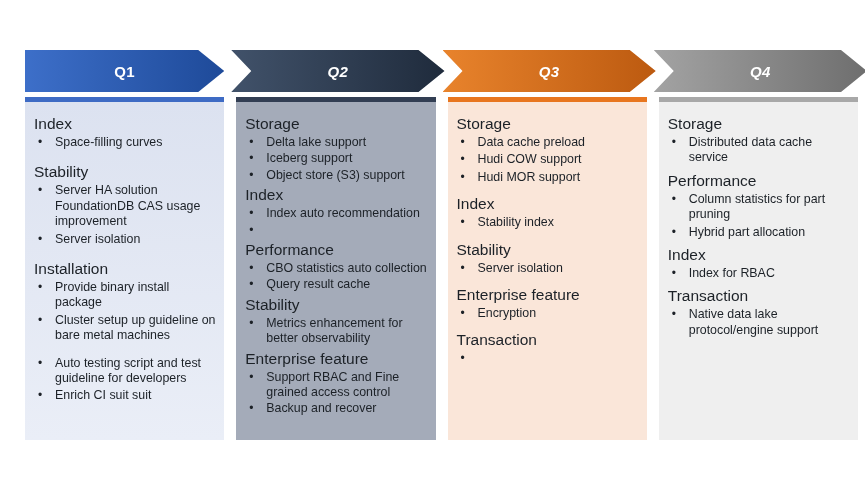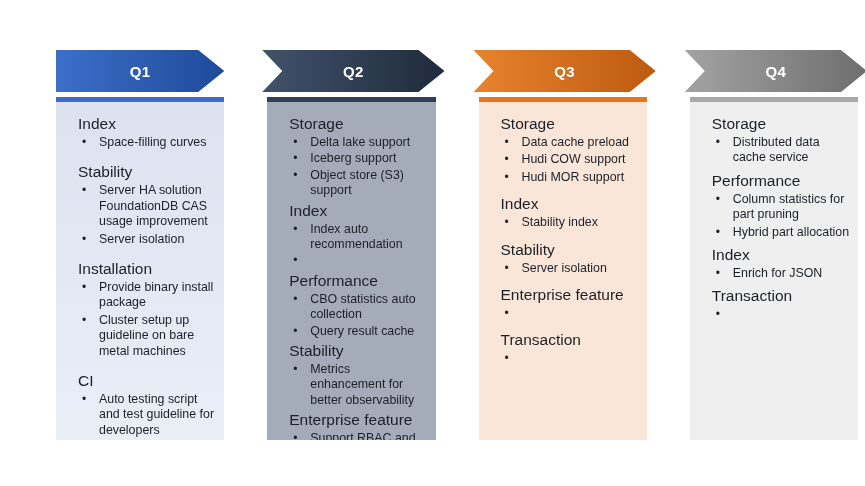--- a/index.html
+++ b/index.html
@@ -8,46 +8,47 @@
     font-family: "Liberation Sans", sans-serif;
     overflow: hidden;
   }
   .canvas {
     width: 865px; height: 486px;
     box-sizing: border-box;
     padding: 50px 7px 0 25px;
     background: #ffffff;
   }
   .columns { display: flex; gap: 12px; }
-  .col { flex: 1; min-width: 0; position: relative; margin-left: 31px; }
+  .col { flex: 1; min-width: 0; position: relative; }
 
   .arrow {
     height: 42px;
     display: flex; align-items: center; justify-content: center;
     clip-path: polygon(0 0, calc(100% - 26px) 0, 100% 50%, calc(100% - 26px) 100%, 0 100%);
     margin-bottom: 5px;
     position: relative;
   }
   .col:not(:first-child) .arrow {
     width: calc(100% + 14px);
     margin-left: -5px;
     clip-path: polygon(0 0, calc(100% - 26px) 0, 100% 50%, calc(100% - 26px) 100%, 0 100%, 20px 50%);
+    font-style: italic;
   }
   .arrow-label {
     color: #ffffff;
     font-weight: bold;
     font-size: 15px;
     letter-spacing: 0.3px;
   }
 
   .panel {
     height: 343px;
     box-sizing: border-box;
     border-top: 5px solid #888;
-    padding: 12px 8px 0 22px;
+    padding: 12px 8px 0 9px;
     overflow: hidden;
   }
   .sec-h {
     font-size: 15.5px;
     line-height: 19px;
     color: #1c2127;
     margin: 0 0 2px 0;
   }
   ul.items { margin: 0; padding: 0; list-style: none; }
   li.item {
@@ -111,21 +112,20 @@
               </li>
 
   <li class="item">
                 <span class="bullet-dot">•</span>
                 <span class="item-text">Cluster setup up guideline on bare metal machines</span>
               </li>
 </ul>
   </div>
 
   <div class="section">
-    <div class="sec-h">CI</div>
     <ul class="items">
   <li class="item">
                 <span class="bullet-dot">•</span>
                 <span class="item-text">Auto testing script and test guideline for developers</span>
               </li>
 
   <li class="item">
                 <span class="bullet-dot">•</span>
                 <span class="item-text">Enrich CI suit suit</span>
               </li>
@@ -258,20 +258,21 @@
                 <span class="item-text">Server isolation</span>
               </li>
 </ul>
   </div>
 
   <div class="section">
     <div class="sec-h">Enterprise feature</div>
     <ul class="items">
   <li class="item">
                 <span class="bullet-dot">•</span>
+                <span class="item-text">Encryption</span>
               </li>
 </ul>
   </div>
 
   <div class="section">
     <div class="sec-h">Transaction</div>
     <ul class="items">
   <li class="item">
                 <span class="bullet-dot">•</span>
               </li>
@@ -308,29 +309,30 @@
                 <span class="item-text">Hybrid part allocation</span>
               </li>
 </ul>
   </div>
 
   <div class="section">
     <div class="sec-h">Index</div>
     <ul class="items">
   <li class="item">
                 <span class="bullet-dot">•</span>
-                <span class="item-text">Enrich for JSON</span>
+                <span class="item-text">Index for RBAC</span>
               </li>
 </ul>
   </div>
 
   <div class="section">
     <div class="sec-h">Transaction</div>
     <ul class="items">
   <li class="item">
                 <span class="bullet-dot">•</span>
+                <span class="item-text">Native data lake protocol/engine support</span>
               </li>
 </ul>
   </div>
 </div>
   </div>
 </div>
 </div>
 
 </body></html>

